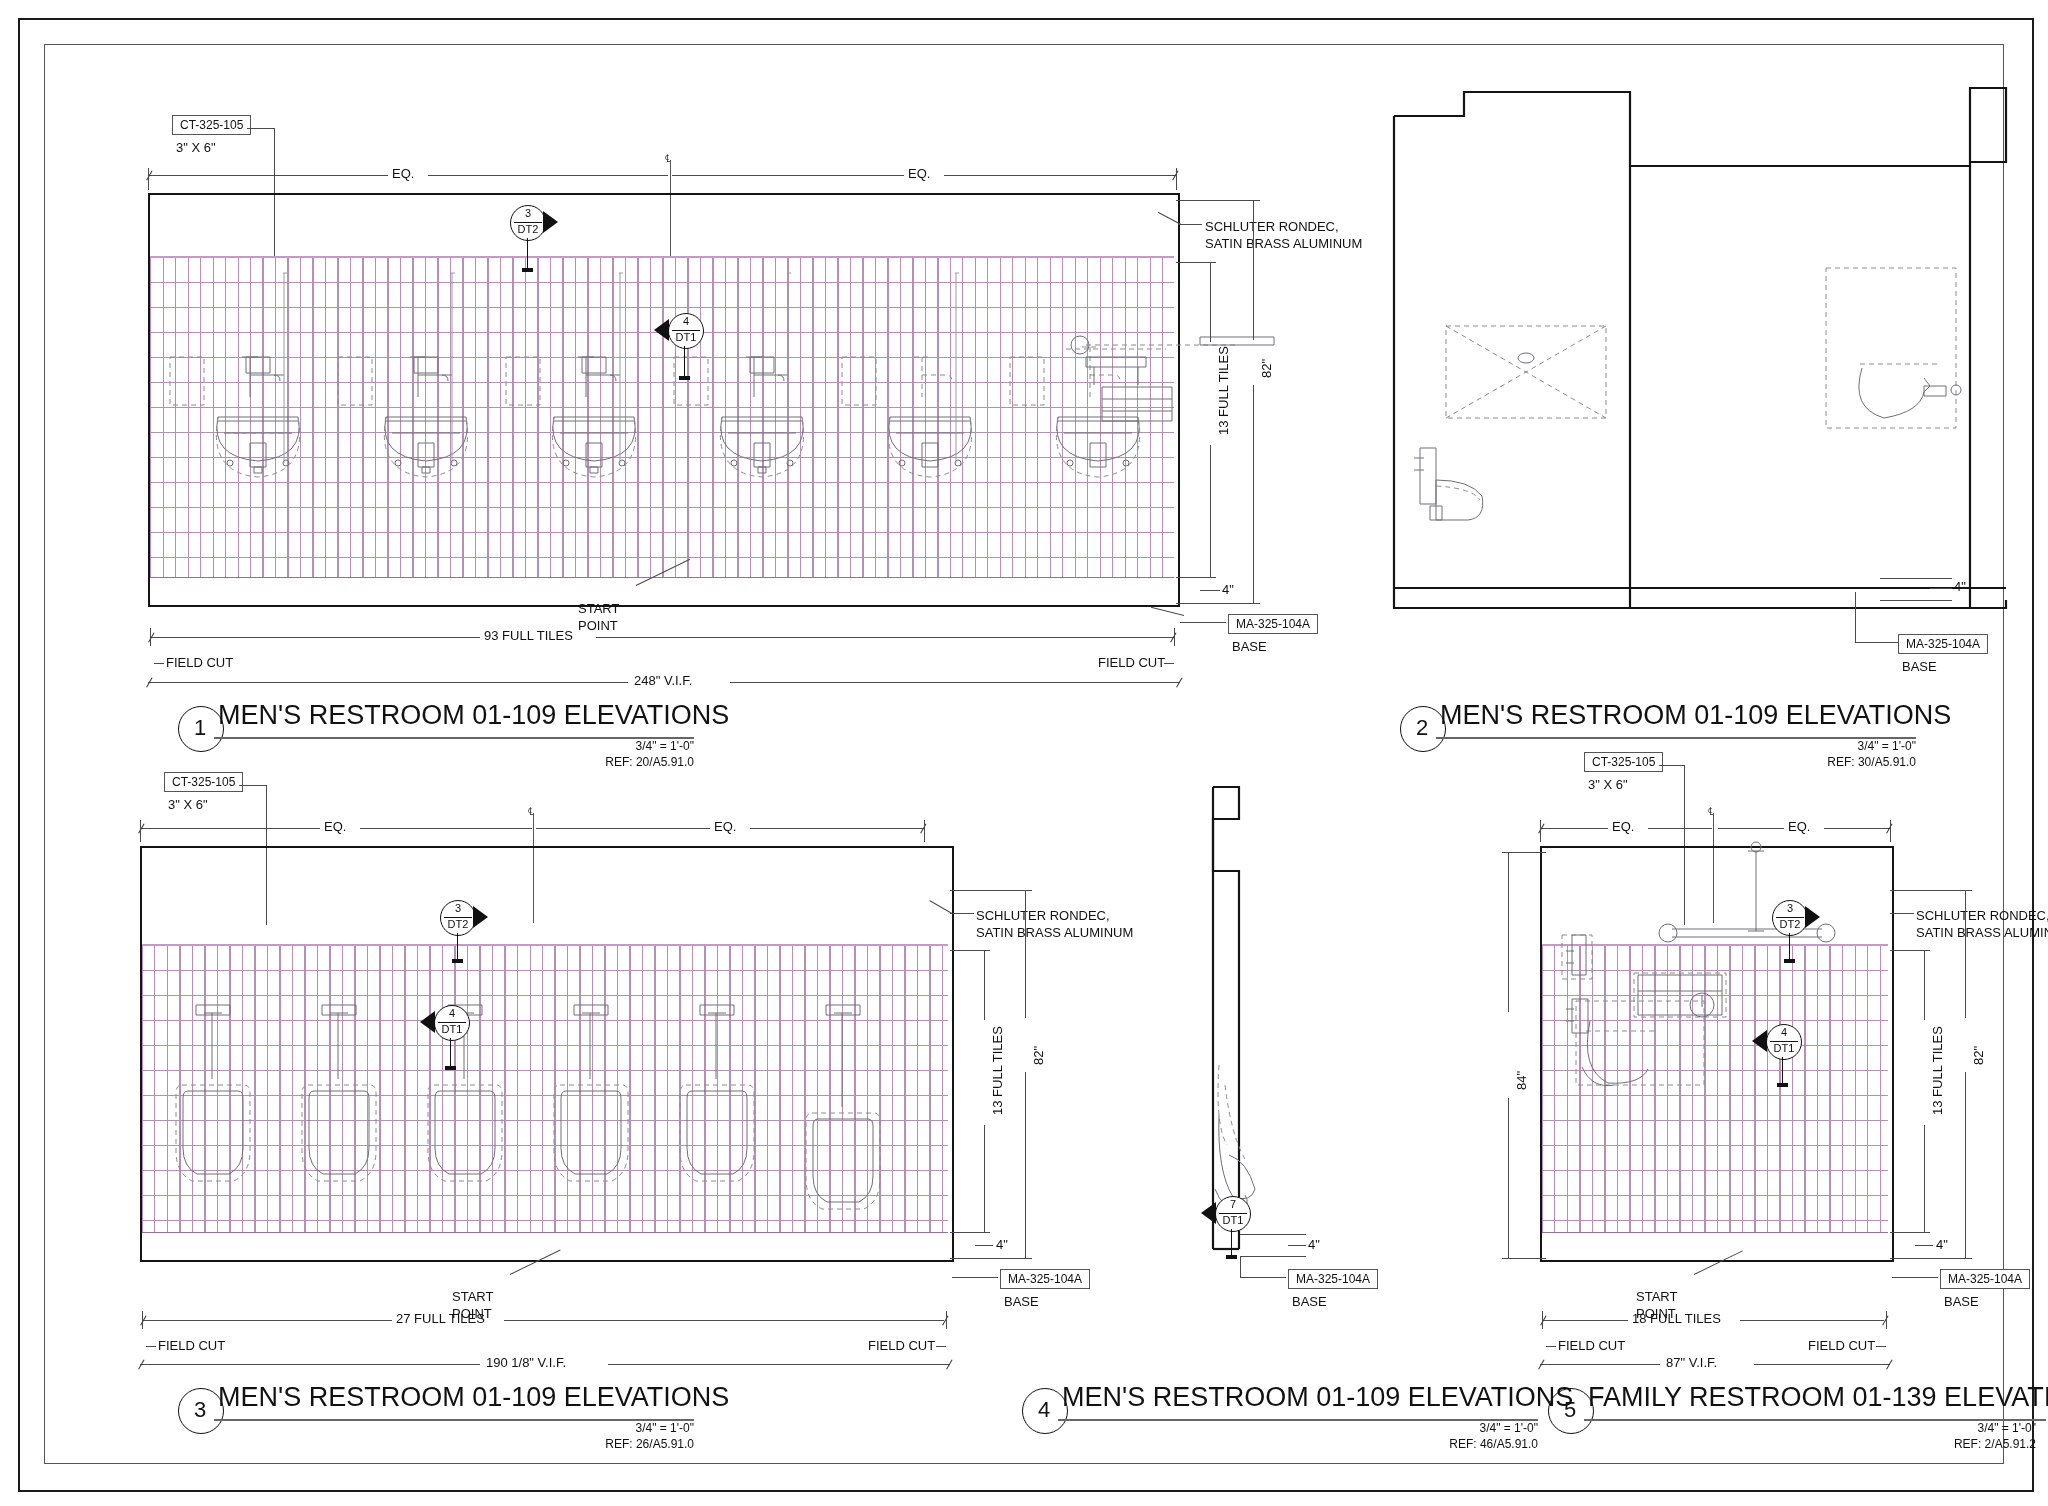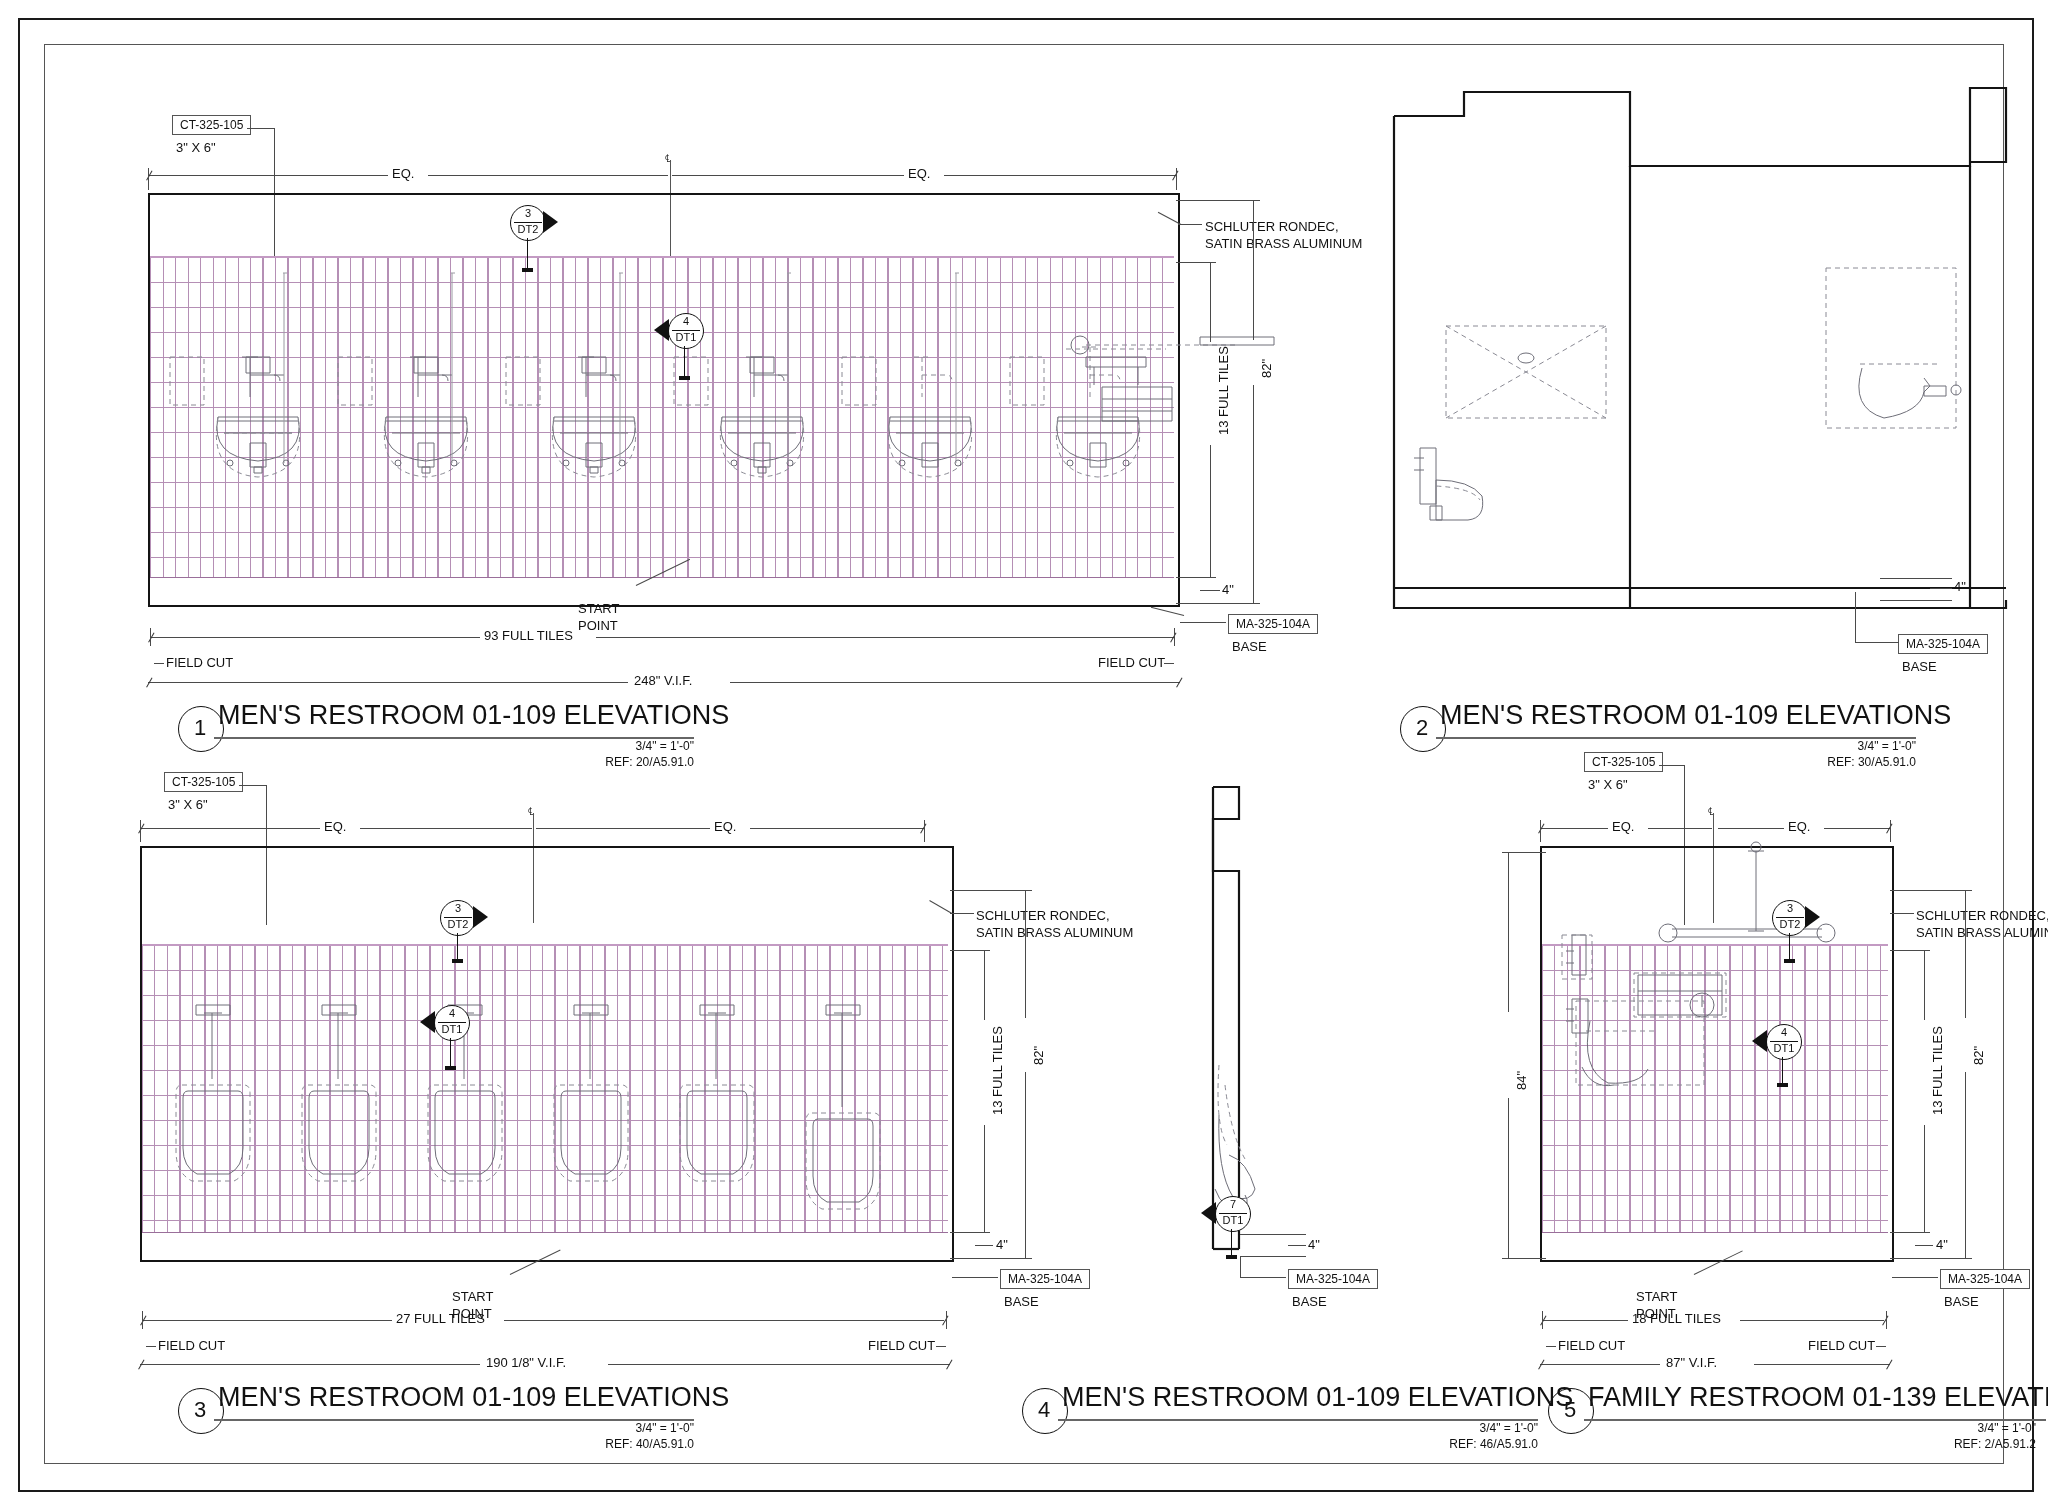--- a/index.html
+++ b/index.html
@@ -456,21 +456,21 @@
     <div class="ln ln-h" style="left:608px;top:1364px;width:342px;"></div>
     <div class="tick" style="left:136px;top:1364px;"></div>
     <div class="tick" style="left:944px;top:1364px;"></div>
 
     <div class="titleblock" style="left:178px;top:1382px;width:500px;">
       <div class="tb-circle"></div>
       <div class="tb-num">3</div>
       <div class="tb-name">MEN'S RESTROOM 01-109 ELEVATIONS</div>
       <div class="tb-rule" style="width:480px;"></div>
       <div class="tb-scale" style="left:300px;width:216px;">3/4" = 1'-0"</div>
-      <div class="tb-ref" style="left:300px;width:216px;">REF: 40/A5.91.0</div>
+      <div class="tb-ref" style="left:300px;width:216px;">REF: 26/A5.91.0</div>
     </div>
   </div>
 
   <div>
     <svg style="position:absolute;left:1185px;top:785px;" width="120" height="480">
       <path d="M28,2 h26 v32 h-26 v52 h26 v378" fill="none" stroke="#141414" stroke-width="2.2"></path>
       <path d="M28,2 v462" fill="none" stroke="#141414" stroke-width="2.2"></path>
       <path d="M28,464 h26" fill="none" stroke="#141414" stroke-width="2.2"></path>
 
       <path class="fxd" d="M34,280 q-4,60 8,80"></path>

